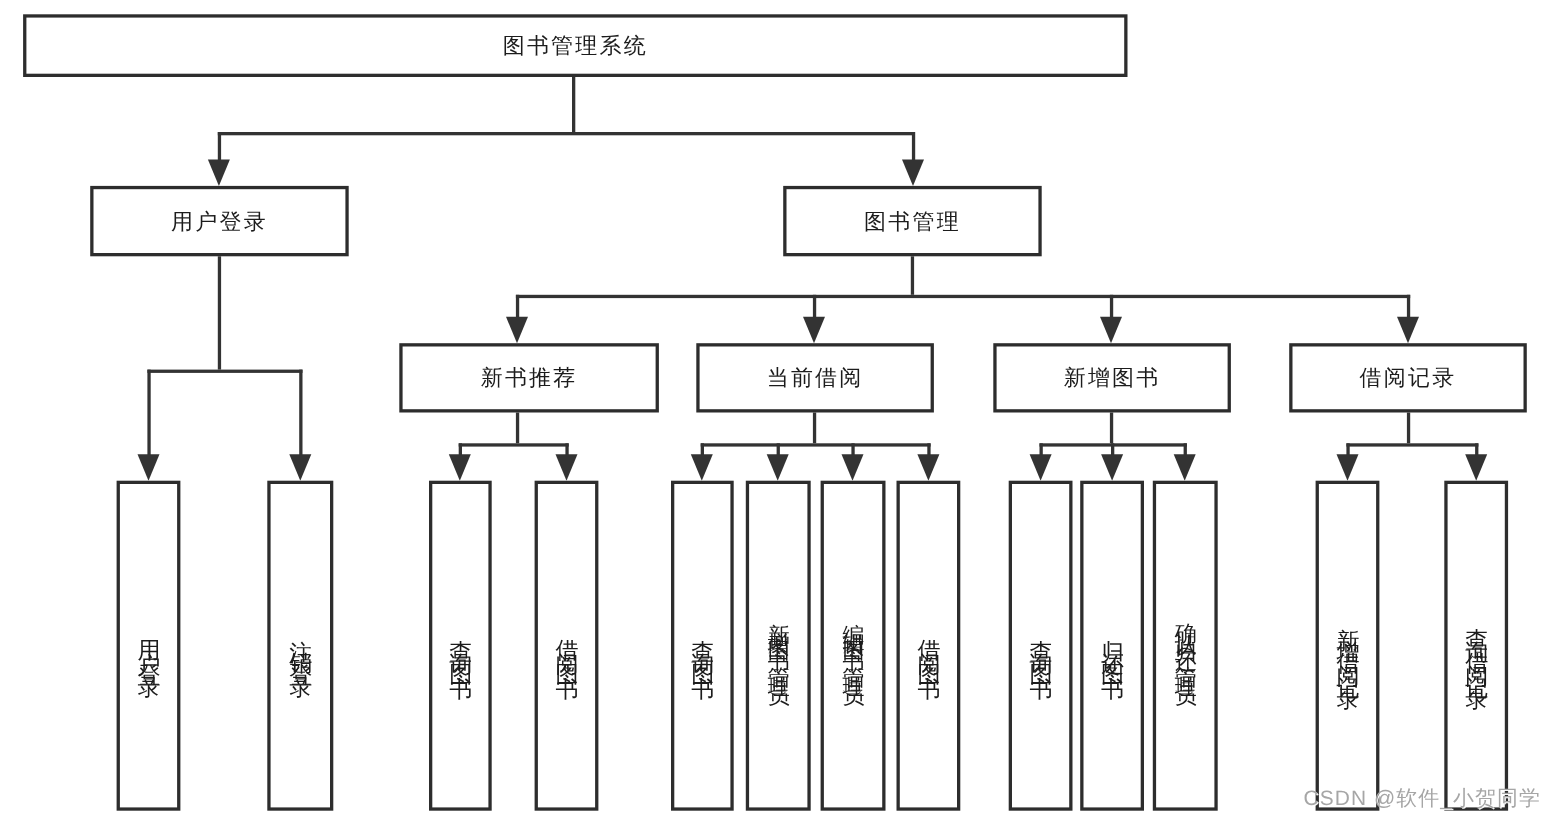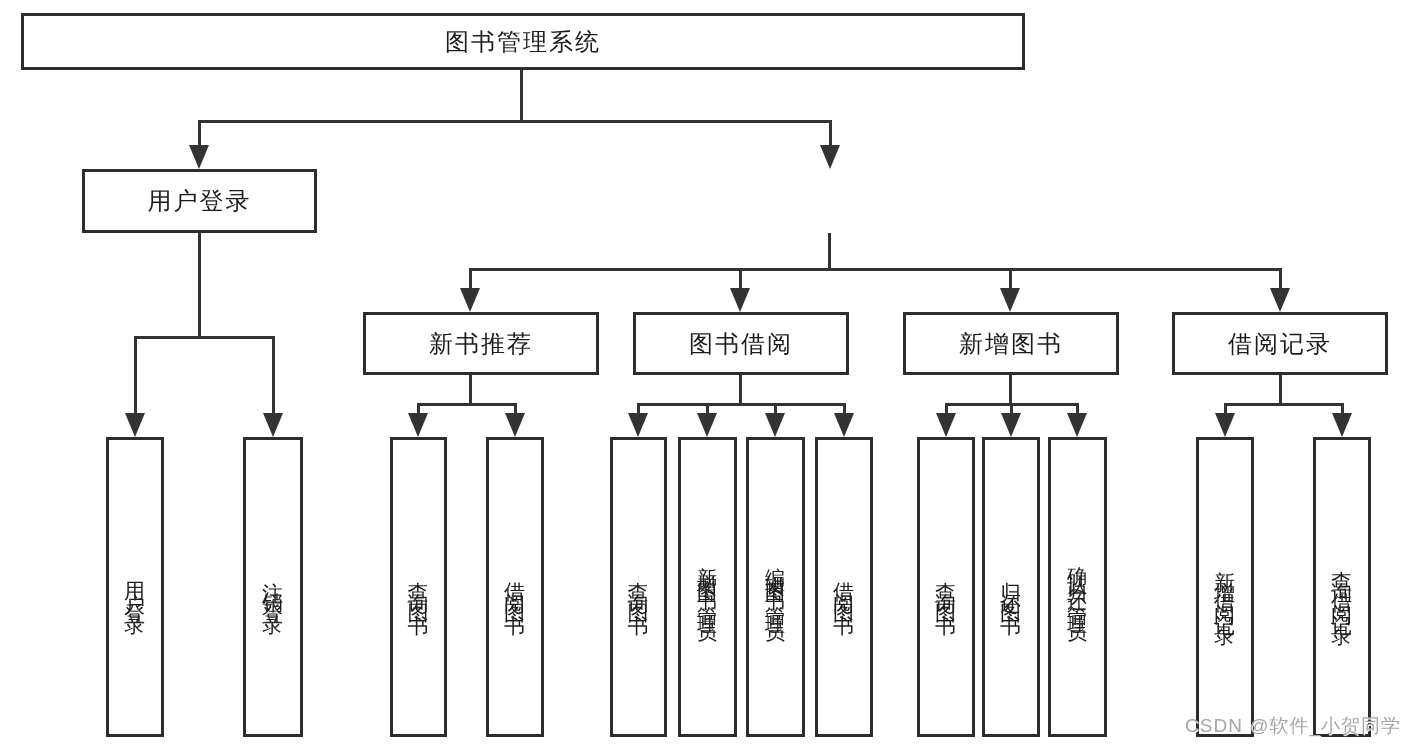--- a/index.html
+++ b/index.html
@@ -15,21 +15,21 @@
     width:1405px;height:747px;overflow:hidden;position:relative;
     font-family:"Liberation Sans","DejaVu Sans",sans-serif;color:var(--text);
   }
   .canvas{position:absolute;left:0;top:0;width:1405px;height:747px;background:#fff;}
 
   
   .box{
     position:absolute;border:3px solid var(--border);background:var(--fill);
     display:flex;align-items:center;justify-content:center;
   }
-  .box .lbl{font-size:24px;letter-spacing:2px;color:var(--text);white-space:nowrap;}
+  .box .lbl{font-size:20px;letter-spacing:2px;color:var(--text);white-space:nowrap;}
   .leaf{
     position:absolute;top:437px;height:300px;border:3px solid var(--border);
     background:var(--fill);display:flex;align-items:center;justify-content:center;
   }
   .leaf .vlbl{
     writing-mode:vertical-rl;font-size:21px;letter-spacing:11px;
     color:var(--text);line-height:1;
   }
   .leaf.long .vlbl{font-size:20px;letter-spacing:8px;}
 
@@ -59,20 +59,23 @@
   <div class="vl" style="left:520px;top:70px;height:50px"></div>
   <div class="hl" style="left:198px;top:120px;width:633px"></div>
   <div class="vl" style="left:198px;top:120px;height:27px"></div>
   <div class="arr" style="left:189px;top:145px"></div>
   <div class="vl" style="left:829px;top:120px;height:27px"></div>
   <div class="arr" style="left:820px;top:145px"></div>
 
   <div class="box" style="left:82px;top:169px;width:235px;height:64px">
     <span class="lbl">用户登录</span>
   </div>
+  <div class="box" style="left:712px;top:169px;width:235px;height:64px">
+    <span class="lbl">图书管理</span>
+  </div>
 
   <div class="vl" style="left:198px;top:233px;height:103px"></div>
   <div class="hl" style="left:134px;top:336px;width:141px"></div>
   <div class="vl" style="left:134px;top:336px;height:79px"></div>
   <div class="arr" style="left:125px;top:413px"></div>
   <div class="vl" style="left:272px;top:336px;height:79px"></div>
   <div class="arr" style="left:263px;top:413px"></div>
 
   <div class="vl" style="left:828px;top:233px;height:35px"></div>
   <div class="hl" style="left:469px;top:268px;width:813px"></div>
@@ -82,21 +85,21 @@
   <div class="arr" style="left:730px;top:288px"></div>
   <div class="vl" style="left:1009px;top:268px;height:22px"></div>
   <div class="arr" style="left:1000px;top:288px"></div>
   <div class="vl" style="left:1279px;top:268px;height:22px"></div>
   <div class="arr" style="left:1270px;top:288px"></div>
 
   <div class="box" style="left:363px;top:312px;width:236px;height:63px">
     <span class="lbl">新书推荐</span>
   </div>
   <div class="box" style="left:633px;top:312px;width:216px;height:63px">
-    <span class="lbl">图书借阅</span>
+    <span class="lbl">当前借阅</span>
   </div>
   <div class="box" style="left:903px;top:312px;width:216px;height:63px">
     <span class="lbl">新增图书</span>
   </div>
   <div class="box" style="left:1172px;top:312px;width:216px;height:63px">
     <span class="lbl">借阅记录</span>
   </div>
 
   <div class="vl" style="left:469px;top:375px;height:28px"></div>
   <div class="hl" style="left:417px;top:403px;width:100px"></div>

